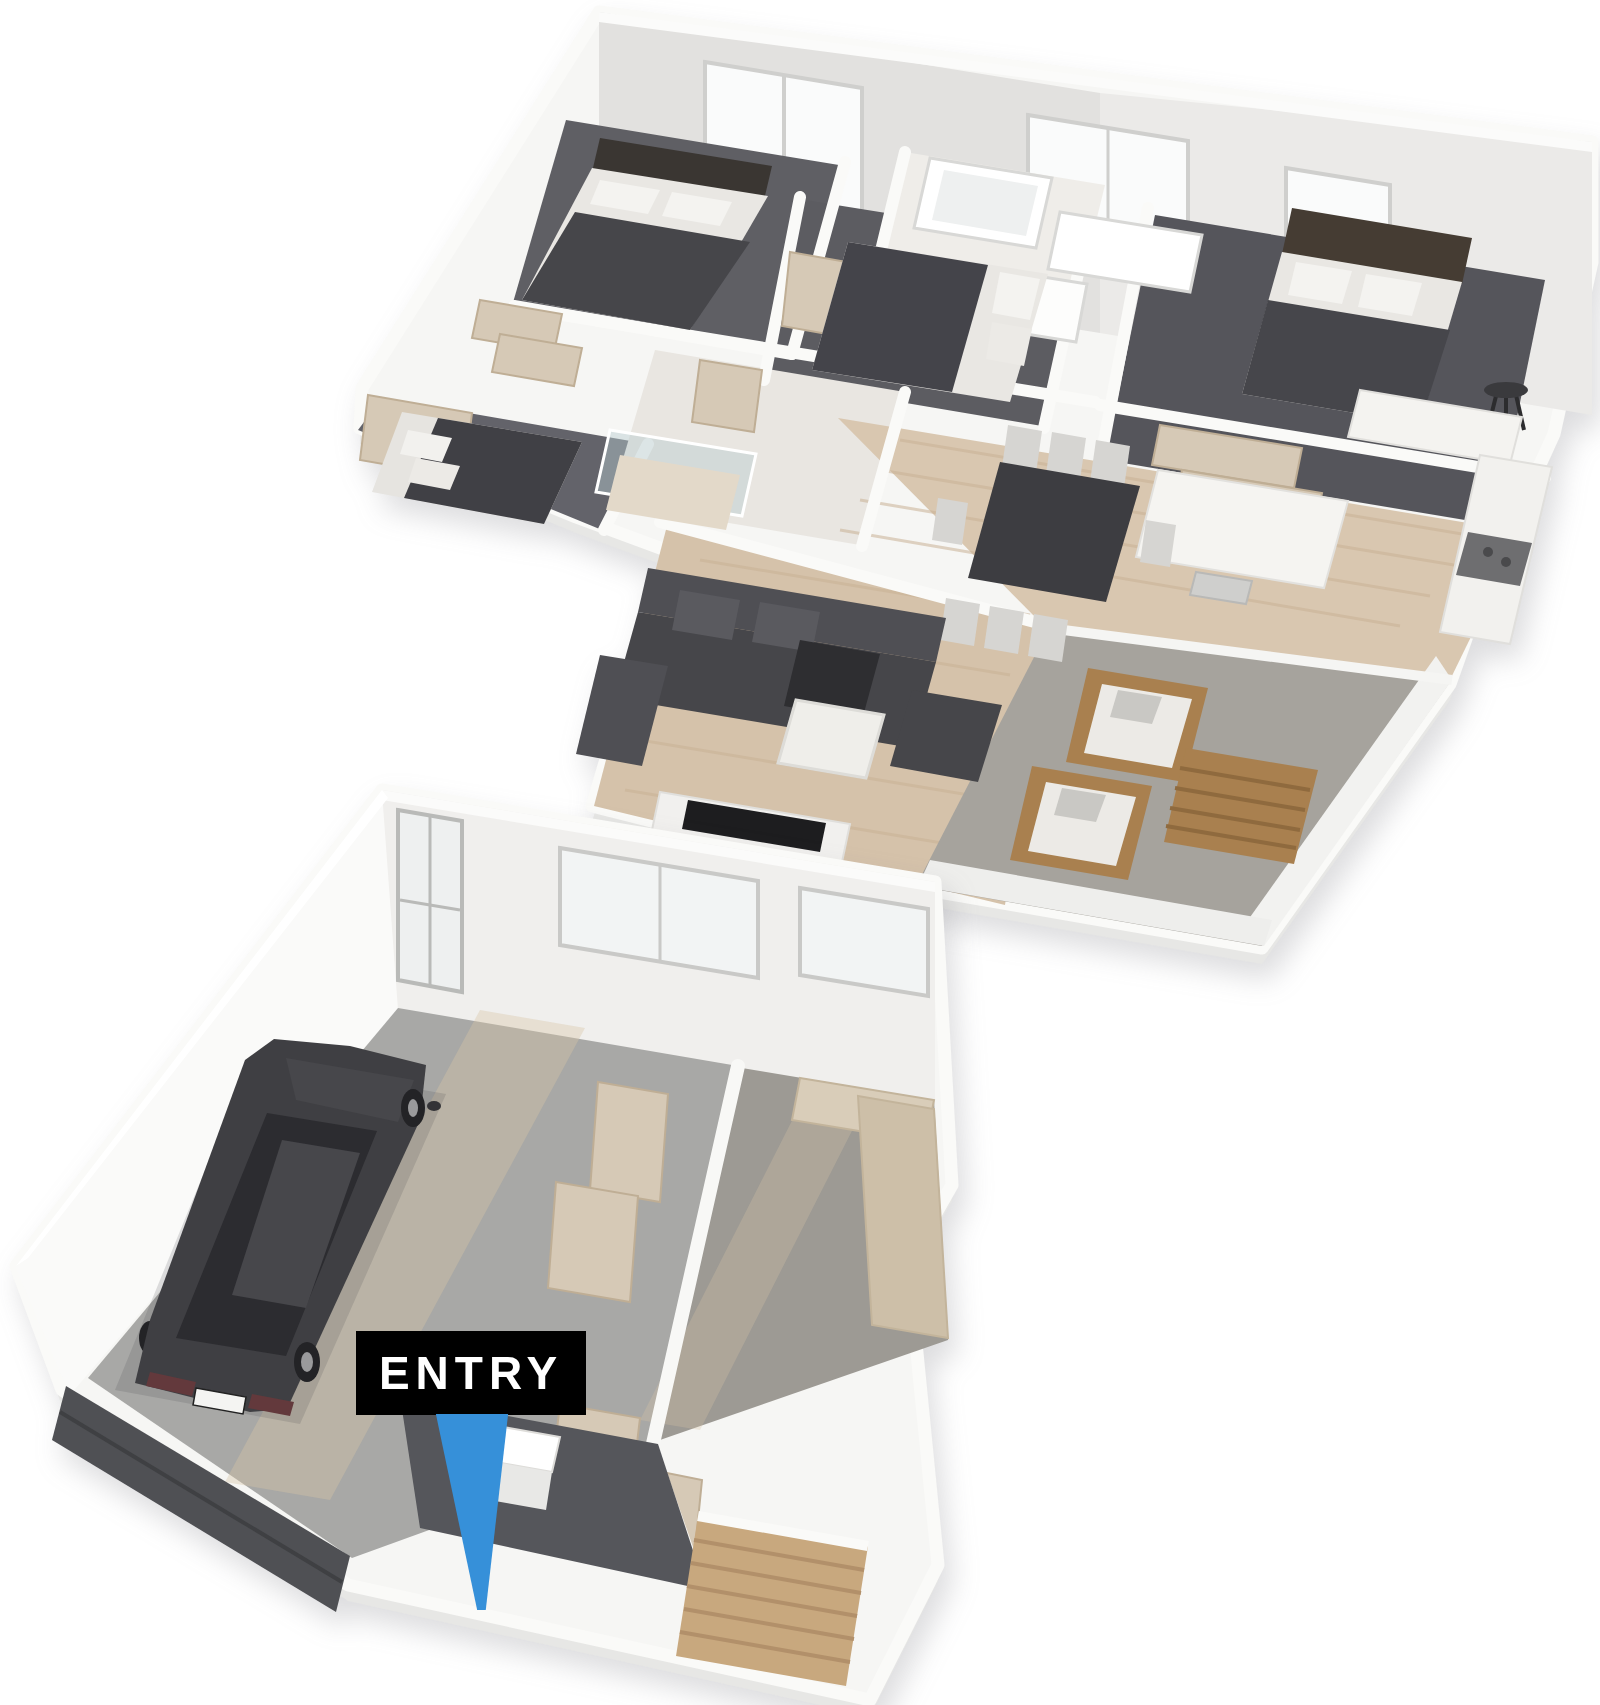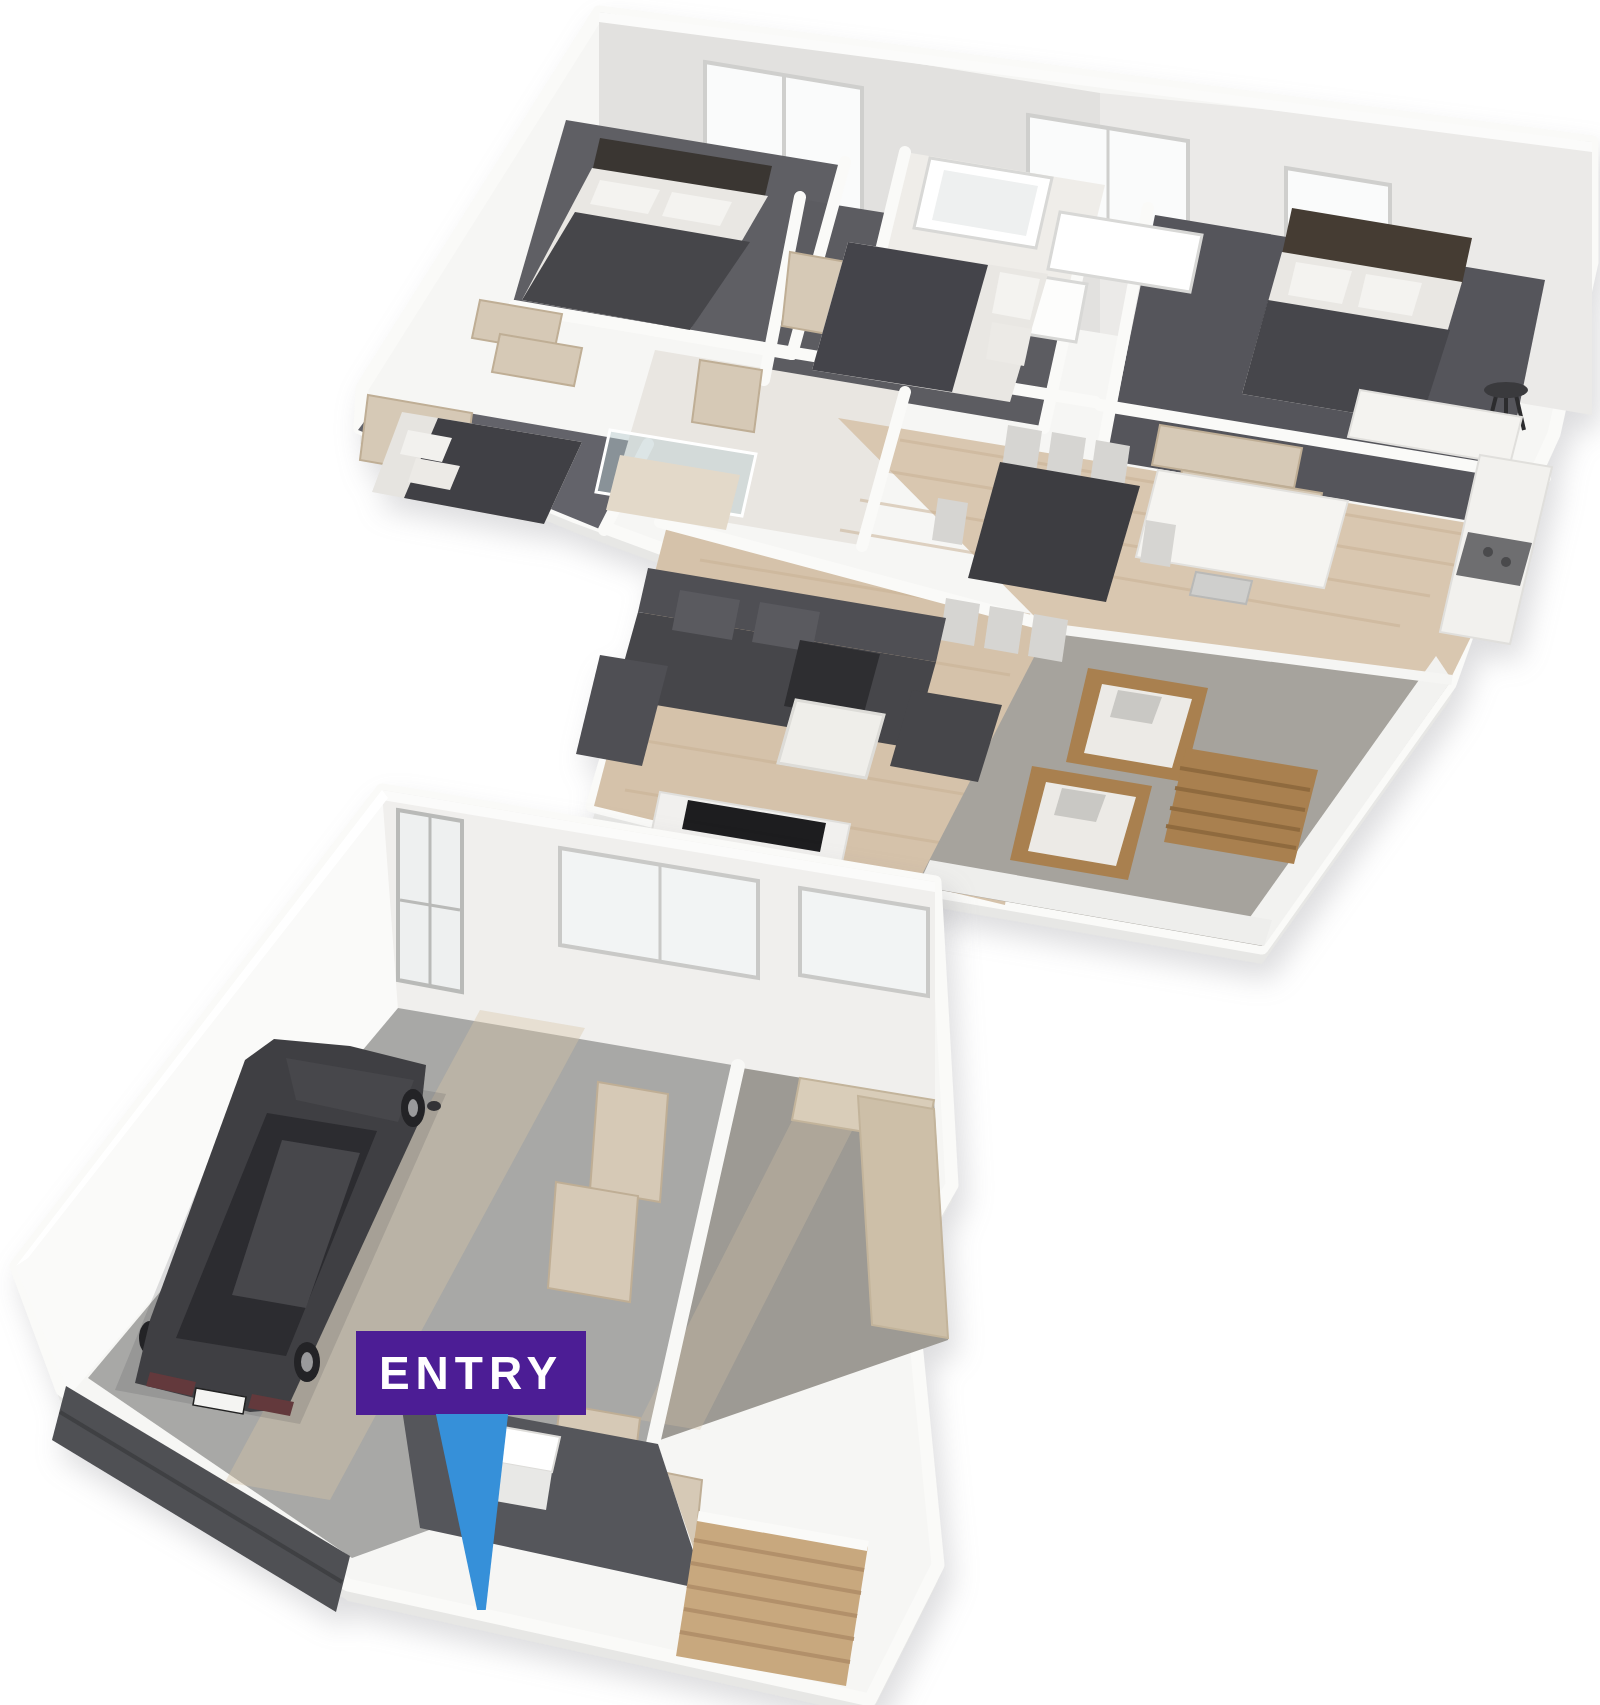--- a/index.html
+++ b/index.html
@@ -2,21 +2,21 @@
 <html><head>
 <meta charset="utf-8">
 <style>
   html,body{margin:0;padding:0;background:#ffffff;}
   .stage{position:relative;width:1600px;height:1705px;background:#ffffff;overflow:hidden;
          font-family:"Liberation Sans", sans-serif;}
   .plan-svg{position:absolute;left:0;top:0;width:1600px;height:1705px;}
   .plate{filter:drop-shadow(8px 16px 14px rgba(100,100,108,.22));}
   
   .entry-marker{position:absolute;left:356px;top:1331px;width:230px;height:84px;
-    background:#4c1d95;display:flex;align-items:center;justify-content:center;}
+    background:#000000;display:flex;align-items:center;justify-content:center;}
   .entry-label{color:#ffffff;font-size:46px;font-weight:700;letter-spacing:6px;}
   .entry-pointer{position:absolute;left:429px;top:1414px;width:86px;height:196px;
     background:#3690d9;clip-path:polygon(8% 0, 92% 0, 66% 100%, 56% 100%);}
 </style>
 </head>
 <body>
 
 <div class="stage">
 <svg class="plan-svg" viewBox="0 0 1600 1705">
 

